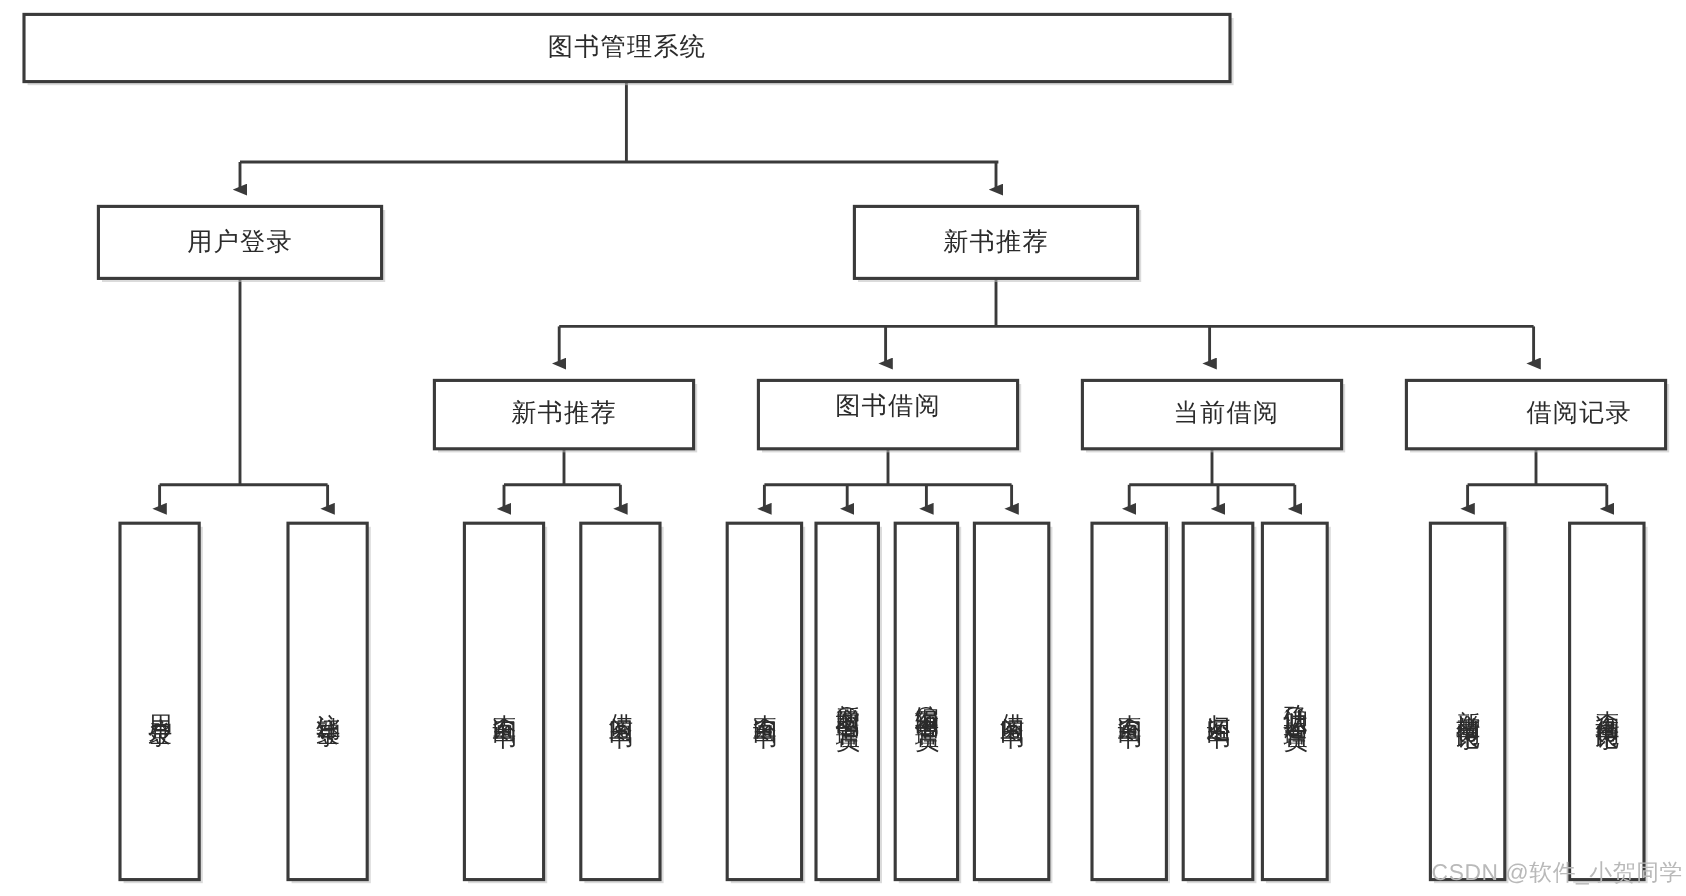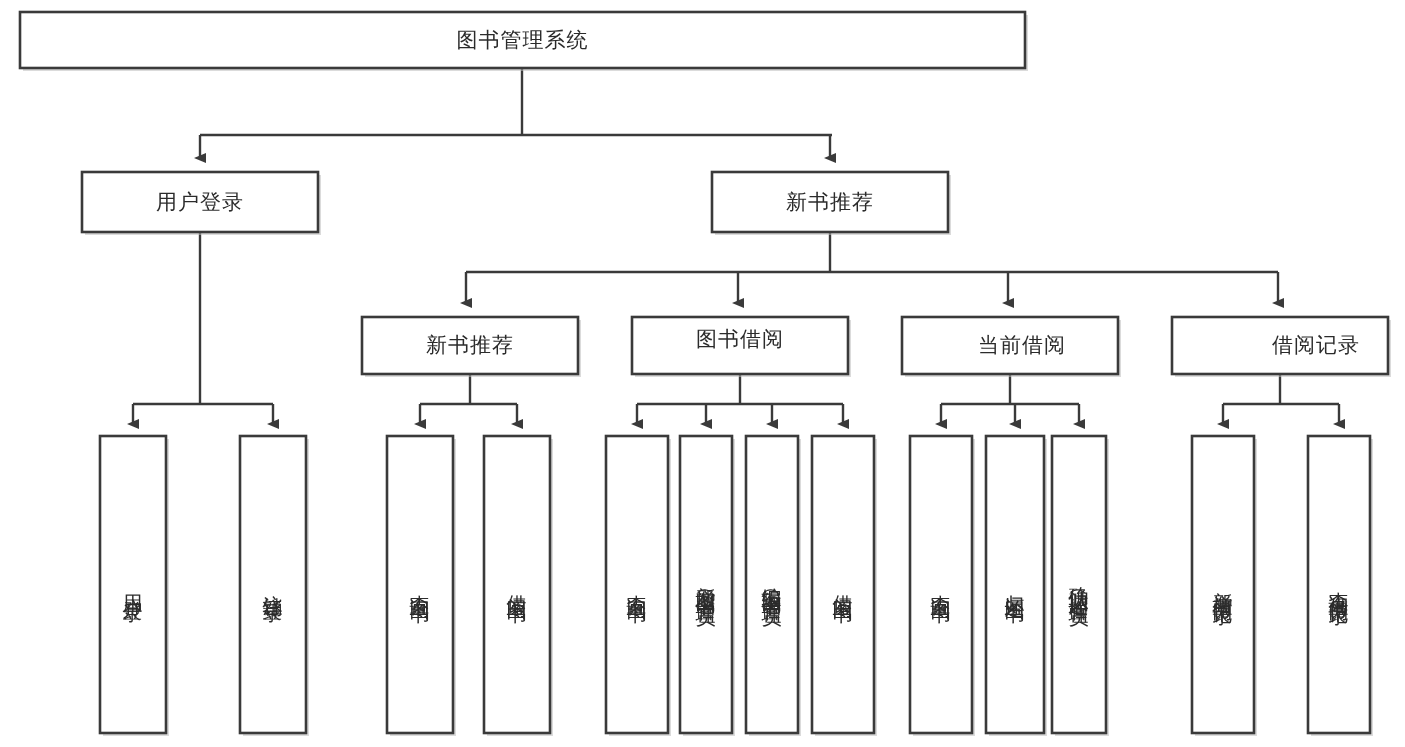--- a/index.html
+++ b/index.html
@@ -200,14 +200,15 @@
       <div class="node-label vertical" style="left: 680px; top: 436px; width: 52px; height: 297px;">新增图书（管理员）</div>
       <div class="node-label vertical" style="left: 746px; top: 436px; width: 52px; height: 297px;">编辑图书（管理员）</div>
       <div class="node-label vertical" style="left: 812px; top: 436px; width: 62px; height: 297px;">借阅图书</div>
       <div class="node-label vertical" style="left: 910px; top: 436px; width: 62px; height: 297px;">查询图书</div>
       <div class="node-label vertical" style="left: 986px; top: 436px; width: 58px; height: 297px;">归还图书</div>
       <div class="node-label vertical" style="left: 1052px; top: 436px; width: 54px; height: 297px;">确认归还（管理员）</div>
       <div class="node-label vertical" style="left: 1192px; top: 436px; width: 62px; height: 297px;">新增借阅记录</div>
       <div class="node-label vertical" style="left: 1308px; top: 436px; width: 62px; height: 297px;">查询借阅记录</div>
     </div>
 
+  <div class="watermark" style="left: 1193px; top: 714px;">CSDN @软件_小贺同学</div>
 
 </div>
 
 </body></html>

